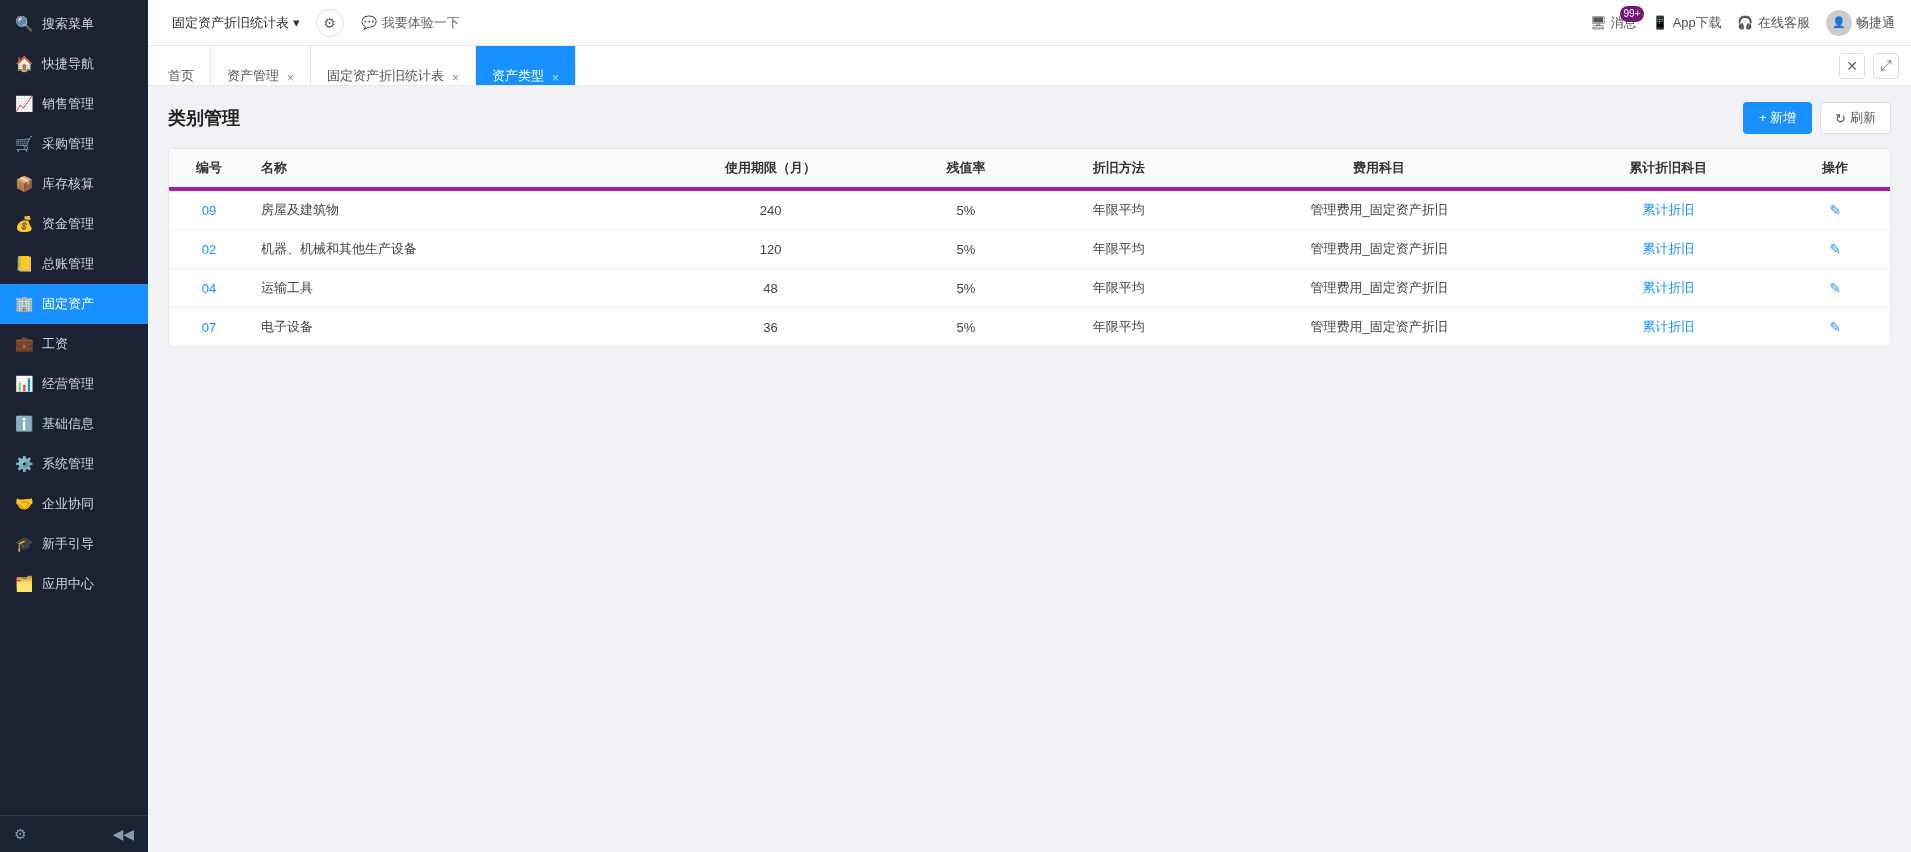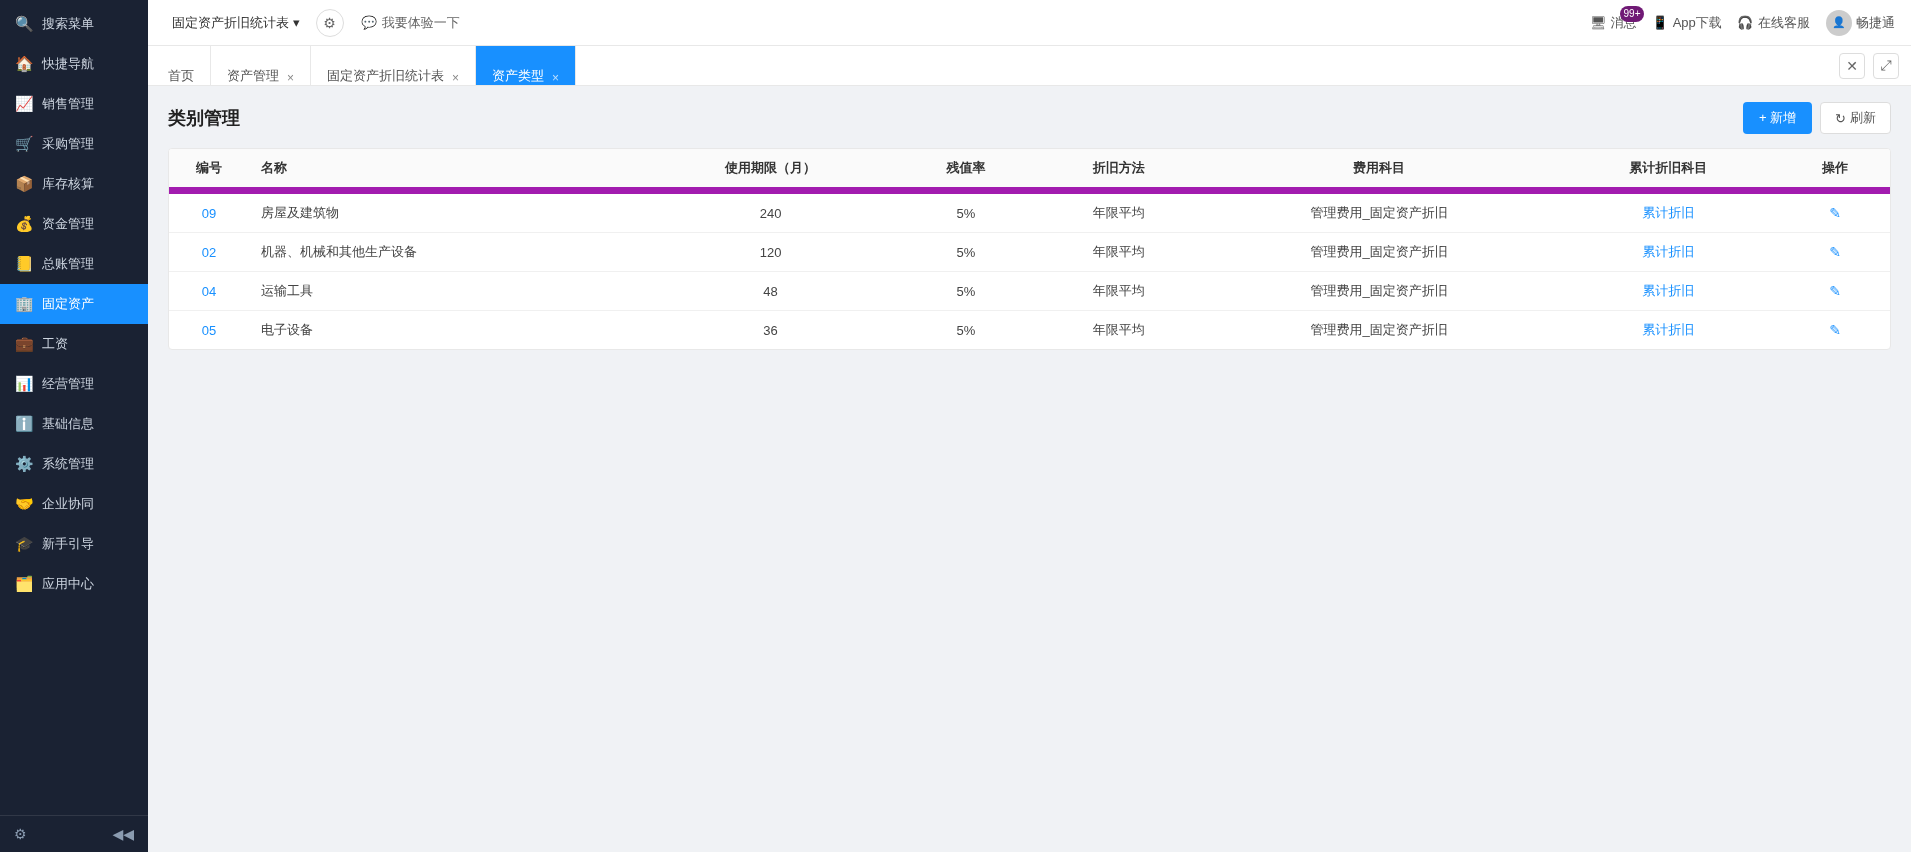--- a/index.html
+++ b/index.html
@@ -283,21 +283,21 @@
     }
     thead tr {
       background: #fafafa;
     }
     th {
       padding: 10px 12px;
       text-align: center;
       font-weight: 600;
       color: #333;
       font-size: 13px;
-      border-bottom: 7px solid #a21caf;
+      border-bottom: 4px solid #a21caf;
     }
     th:first-child { width: 80px; }
     td {
       padding: 10px 12px;
       text-align: center;
       color: #444;
       font-size: 13px;
       border-bottom: 1px solid #f0f0f0;
     }
     td:nth-child(2) { text-align: left; }
@@ -501,21 +501,21 @@
     <td><span class="link-text">04</span></td>
     <td>运输工具</td>
     <td>48</td>
     <td>5%</td>
     <td>年限平均</td>
     <td>管理费用_固定资产折旧</td>
     <td><span class="link-text">累计折旧</span></td>
     <td><span class="edit-icon">✎</span></td>
   </tr>
             <tr>
-    <td><span class="link-text">05</span></td>
+    <td><span class="link-text">07</span></td>
     <td>电子设备</td>
     <td>36</td>
     <td>5%</td>
     <td>年限平均</td>
     <td>管理费用_固定资产折旧</td>
     <td><span class="link-text">累计折旧</span></td>
     <td><span class="edit-icon">✎</span></td>
   </tr>
           </tbody>
       </table>

